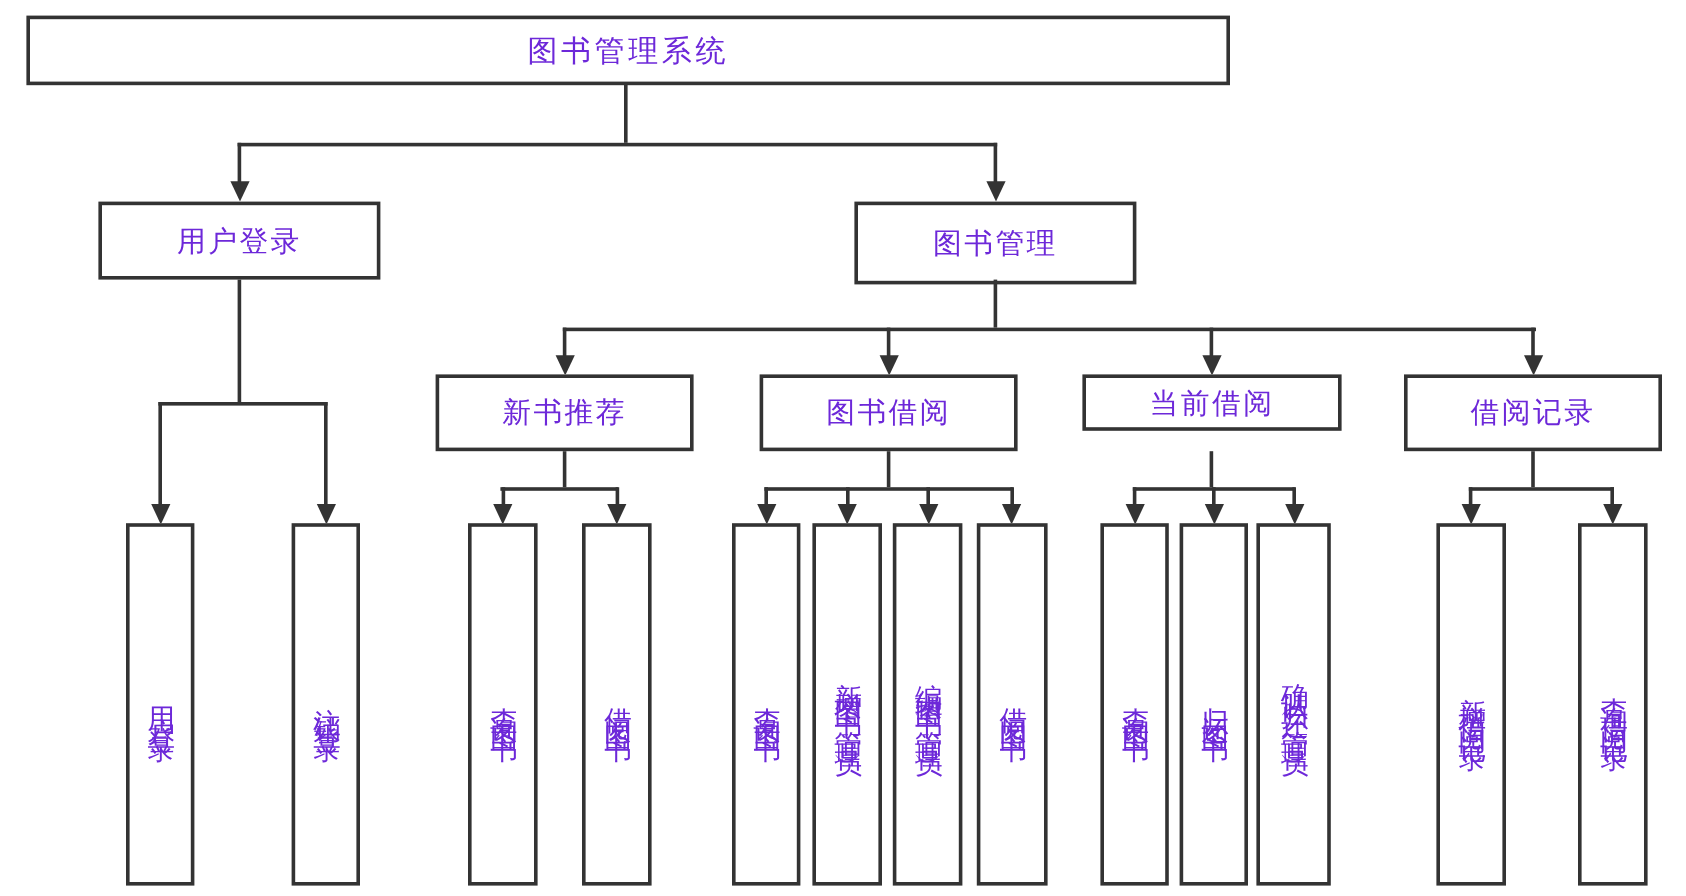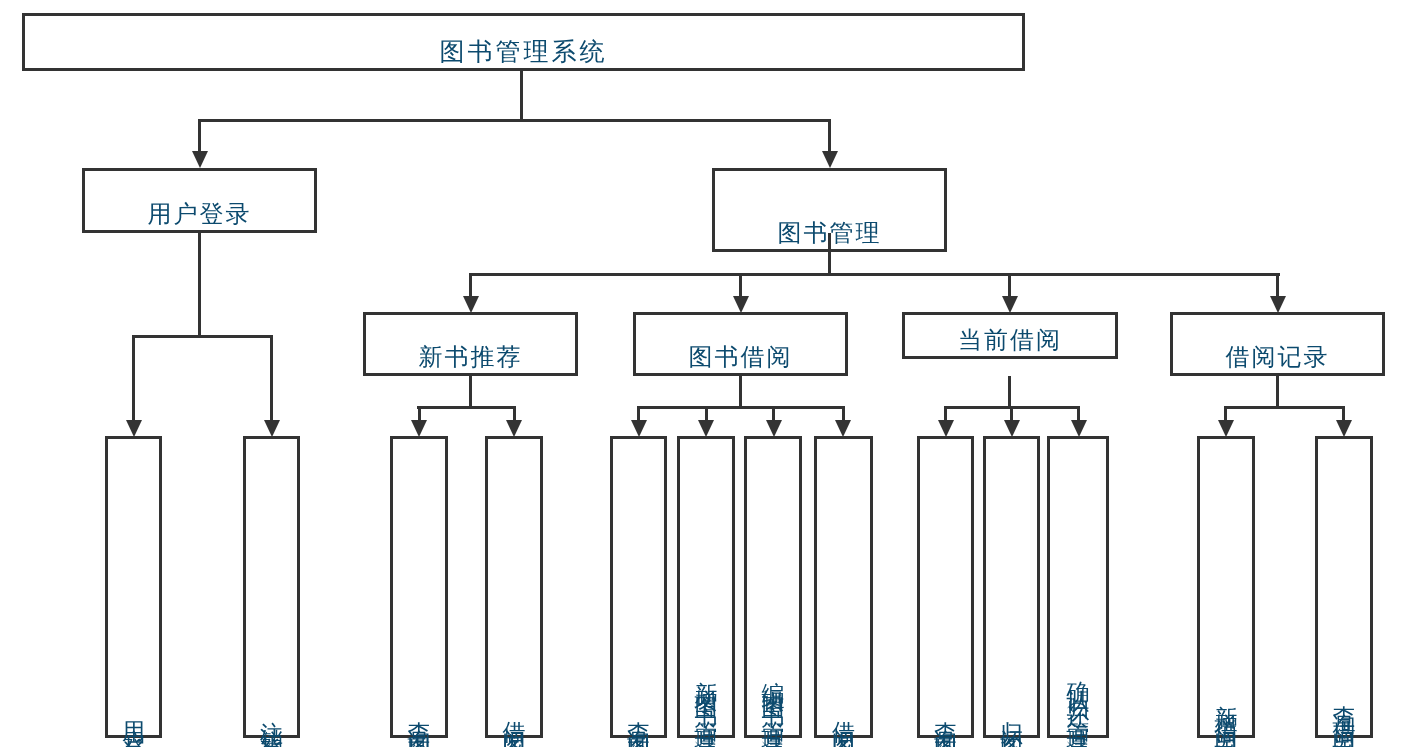--- a/index.html
+++ b/index.html
@@ -14,23 +14,23 @@
     height: 747px;
     background: #ffffff;
     overflow: hidden;
   }
   .box {
     position: absolute;
     border: 3px solid #333333;
     background: #ffffff;
     box-sizing: border-box;
     display: flex;
-    align-items: flex-end;
+    align-items: center;
     justify-content: center;
-    color: #0c4a6e;
+    color: #6d28d9;
   }
   .box > span {
     font-size: 24px;
     letter-spacing: 2px;
     white-space: nowrap;
   }
   .box.rootbox > span { font-size: 25px; letter-spacing: 3px; }
   .box.vbox > span {
     writing-mode: vertical-rl;
     text-orientation: mixed;
@@ -77,21 +77,21 @@
   <div class="vl" style="left:520px; top:70px; height:49px;"></div>
   <div class="hl" style="left:198px; top:119px; width:633px;"></div>
   <div class="vl" style="left:198px; top:119px; height:33px;"></div>
   <div class="ah" style="left:192px; top:151px;"></div>
   <div class="vl" style="left:828px; top:119px; height:33px;"></div>
   <div class="ah" style="left:822px; top:151px;"></div>
 
   <div class="box" style="left:82px; top:168px; width:235px; height:65px;">
     <span>用户登录</span>
   </div>
-  <div class="box" style="left:712px; top:168px; width:235px; height:84px;">
+  <div class="box" style="left:712px; top:168px; width:235px; height:69px;">
     <span>图书管理</span>
   </div>
 
   <div class="vl" style="left:198px; top:233px; height:102px;"></div>
   <div class="hl" style="left:132px; top:335px; width:141px;"></div>
   <div class="vl" style="left:132px; top:335px; height:86px;"></div>
   <div class="ah" style="left:126px; top:420px;"></div>
   <div class="vl" style="left:270px; top:335px; height:86px;"></div>
   <div class="ah" style="left:264px; top:420px;"></div>
 

